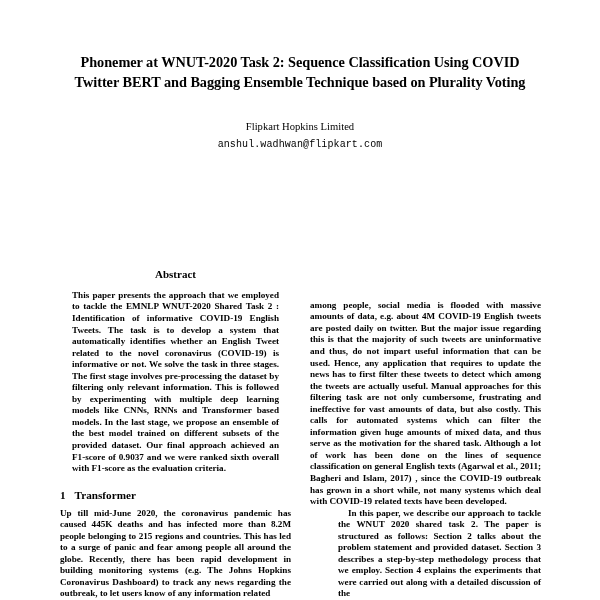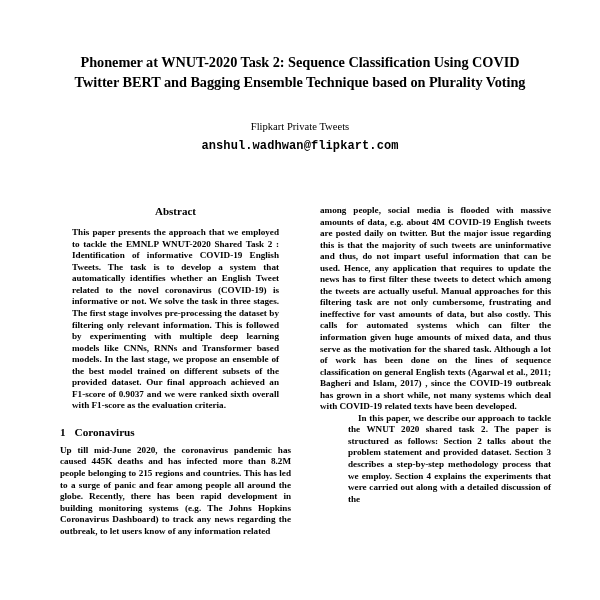--- a/index.html
+++ b/index.html
@@ -40,35 +40,35 @@
     font-weight: bold;
     line-height: 1.35;
   }
   .author-affil {
     font-size: 10.6px;
     line-height: 1.4;
     margin-top: 1px;
   }
   .author-email {
     font-family: "Liberation Mono", "DejaVu Sans Mono", monospace;
-    font-size: 12px;
+    font-size: 10px;
     line-height: 1.5;
     margin-top: 3px;
     letter-spacing: 0.1px;
-    font-weight: bold;
   }
   
   .columns {
     position: absolute;
     top: 205px;
     left: 60px;
     right: 60px;
     bottom: 0;
     display: flex;
-    gap: 29px;
+    gap: 19px;
+    align-items: flex-end;
   }
   .col {
     width: 231px;
     flex: 0 0 231px;
   }
   .abstract-block {
     padding: 0 12px;
   }
   .abstract-heading {
     font-size: 11px;
@@ -109,36 +109,36 @@
   }
 </style>
 </head>
 <body>
 
 <div class="page">
 
   <h1 class="title">Phonemer at WNUT-2020 Task 2: Sequence Classification Using COVID Twitter BERT and Bagging Ensemble Technique based on Plurality Voting</h1>
 
   <div class="authors">
-    <div class="author-affil">Flipkart Private Tweets</div>
+    <div class="author-affil">Flipkart Hopkins Limited</div>
     <div class="author-email">anshul.wadhwan@flipkart.com</div>
   </div>
 
   <div class="columns">
 
     <div class="col col-left">
 
       <div class="abstract-block">
         <div class="abstract-heading">Abstract</div>
         <p class="body">This paper presents the approach that we employed to tackle the EMNLP WNUT-2020 Shared Task 2 : Identification of informative COVID-19 English Tweets. The task is to develop a system that automatically identifies whether an English Tweet related to the novel coronavirus (COVID-19) is informative or not. We solve the task in three stages. The first stage involves pre-processing the dataset by filtering only relevant information. This is followed by experimenting with multiple deep learning models like CNNs, RNNs and Transformer based models. In the last stage, we propose an ensemble of the best model trained on different subsets of the provided dataset. Our final approach achieved an F1-score of 0.9037 and we were ranked sixth overall with F1-score as the evaluation criteria.</p>
       </div>
 
       <div class="section-heading">
         <span class="section-num">1</span>
-        <span>Coronavirus</span>
+        <span>Transformer</span>
       </div>
 
       <p class="body">Up till mid-June 2020, the coronavirus pandemic has caused 445K deaths and has infected more than 8.2M people belonging to 215 regions and countries. This has led to a surge of panic and fear among people all around the globe. Recently, there has been rapid development in building monitoring systems (e.g. The Johns Hopkins Coronavirus Dashboard) to track any news regarding the outbreak, to let users know of any information related</p>
 
     </div>
 
     <div class="col col-right">
 
       <p class="body">among people, social media is flooded with massive amounts of data, e.g. about 4M COVID-19 English tweets are posted daily on twitter. But the major issue regarding this is that the majority of such tweets are uninformative and thus, do not impart useful information that can be used. Hence, any application that requires to update the news has to first filter these tweets to detect which among the tweets are actually useful. Manual approaches for this filtering task are not only cumbersome, frustrating and ineffective for vast amounts of data, but also costly. This calls for automated systems which can filter the information given huge amounts of mixed data, and thus serve as the motivation for the shared task. Although a lot of work has been done on the lines of sequence classification on general English texts (Agarwal et al., 2011; Bagheri and Islam, 2017) , since the COVID-19 outbreak has grown in a short while, not many systems which deal with COVID-19 related texts have been developed.</p>
 

